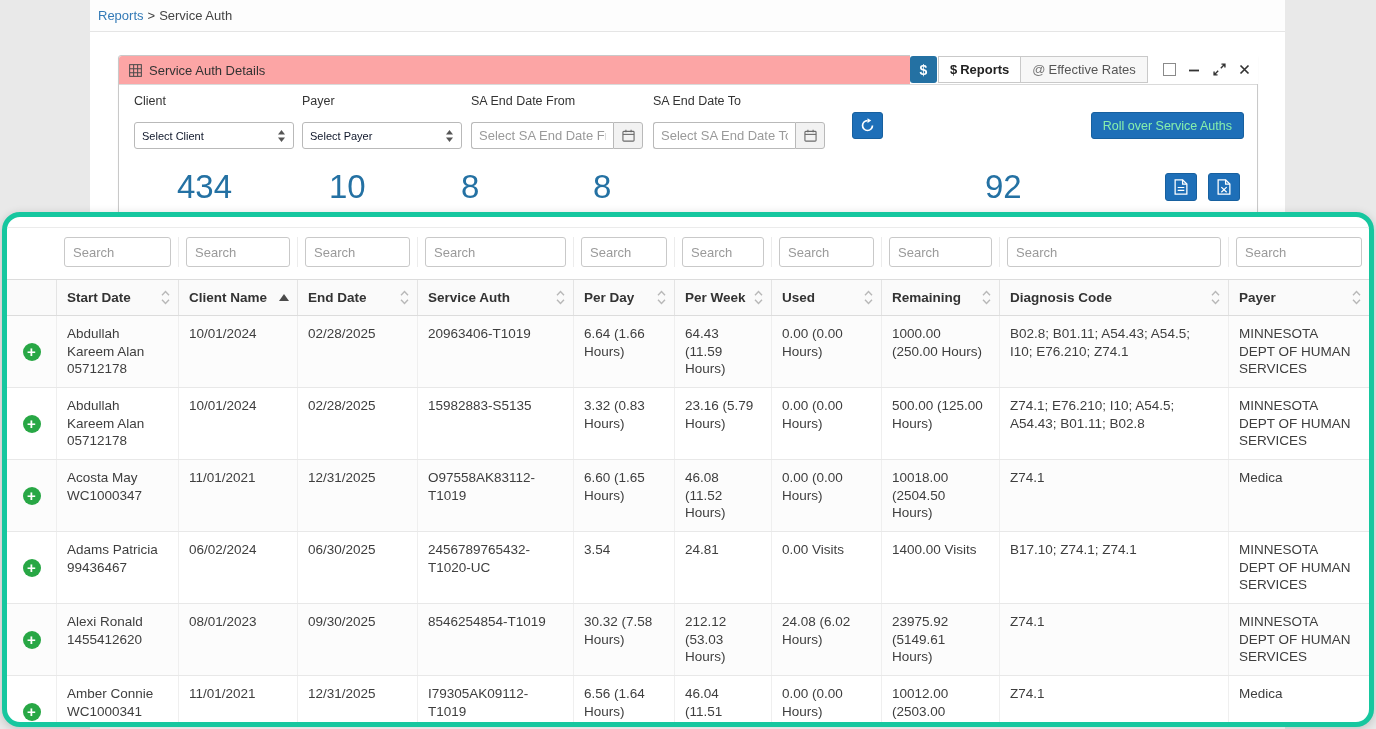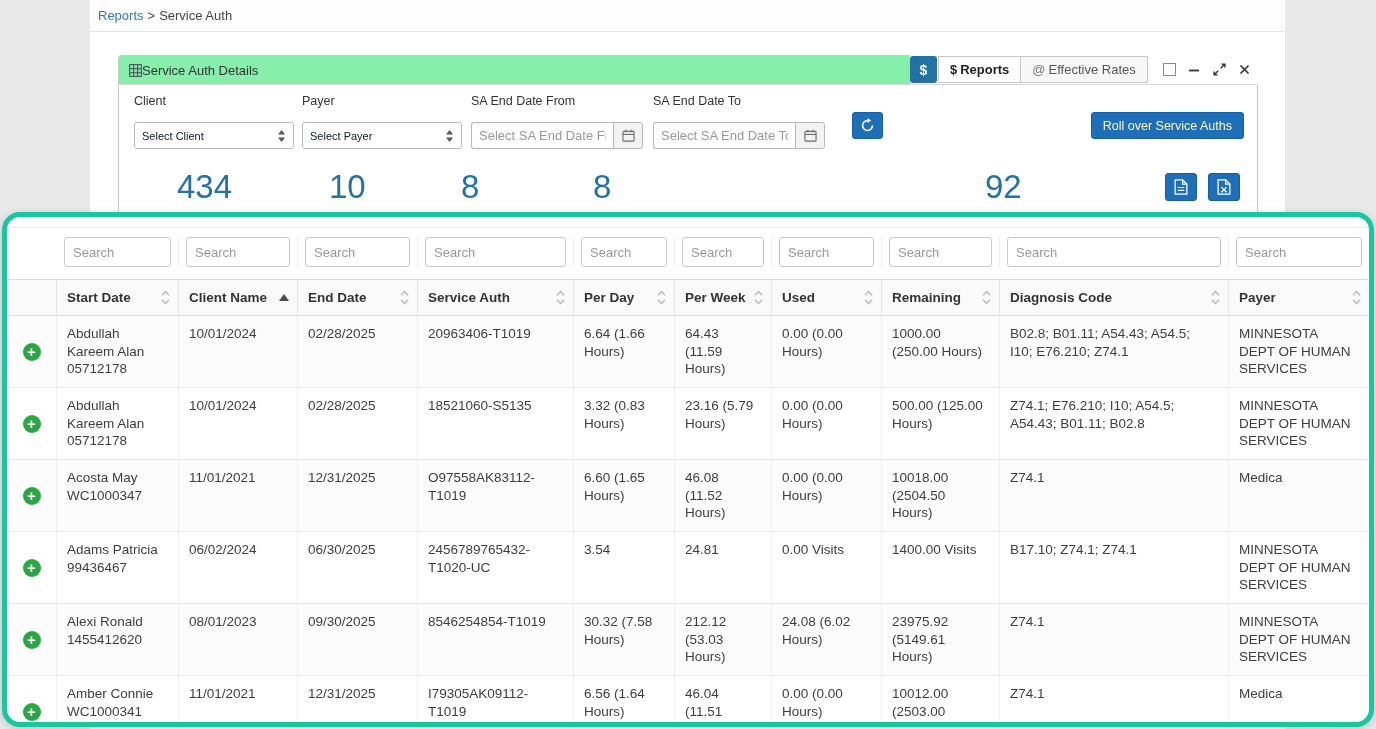--- a/index.html
+++ b/index.html
@@ -6,34 +6,34 @@
   html,body{width:1376px;height:729px;overflow:hidden}
   body{font-family:"Liberation Sans","DejaVu Sans",sans-serif;background:#e9e9e9;position:relative}
   .page{position:absolute;left:0;top:0;width:1376px;height:729px;overflow:hidden;background:#e9e9e9}
   .sheet{position:absolute;left:90px;top:0;width:1195px;height:729px;background:#fff}
   .breadcrumb{padding:8px 8px;font-size:13px;border-bottom:1px solid #e5e5e5;background:#fdfdfd}
   .breadcrumb a{color:var(--link-blue,#337ab7);text-decoration:none;cursor:pointer}
   .crumb-sep{color:#444;margin:0 4px}
   .crumb-cur{color:#444}
 
   .panel{position:absolute;left:118px;top:55px;width:1140px;height:165px;background:#fff;border:1px solid #c9c9c9;border-radius:3px;box-shadow:0 1px 2px rgba(0,0,0,.06);z-index:1}
-  .panel-header{height:29px;background:#86efac;border-bottom:1px solid #dadada;display:flex;align-items:center;padding:0 10px;border-radius:3px 3px 0 0}
+  .panel-header{height:29px;background:#fca5a5;border-bottom:1px solid #dadada;display:flex;align-items:center;padding:0 10px;gap:7px;border-radius:3px 3px 0 0}
   .panel-title{font-size:13px;color:#333}
 
   .filters{position:absolute;left:0;top:38px;right:0;height:62px}
   .fgroup{position:absolute;top:0}
   .fgroup label{display:block;font-size:12.5px;color:#333;margin-bottom:14px}
   .select{width:160px;height:27px;border:1px solid #b9b9b9;border-radius:3px;display:flex;align-items:center;justify-content:space-between;padding:0 7px;background:#fff;cursor:pointer}
   .select .ph{font-size:11px;color:#0f172a}
   .dategroup{display:flex;height:27px}
   .dategroup input{width:142px;height:27px;border:1px solid #b9b9b9;border-right:none;border-radius:3px 0 0 3px;padding:0 7px;font-size:13px;color:#555;font-family:inherit;outline:none}
   .dategroup input::placeholder,.s-cell input::placeholder{color:#9a9a9a}
   .cal-btn{width:30px;height:27px;border:1px solid #b9b9b9;border-radius:0 3px 3px 0;background:#f2f2f2;display:flex;align-items:center;justify-content:center;cursor:pointer}
   .refresh-btn{position:absolute;left:733px;top:18px;width:31px;height:27px;background:var(--button-blue,#1e6fb8);border:1px solid #17609f;border-radius:3px;display:flex;align-items:center;justify-content:center;cursor:pointer}
-  .rollover-btn{position:absolute;right:13px;top:18px;height:27px;background:var(--button-blue,#1e6fb8);border:1px solid #17609f;border-radius:3px;color:#fef9c3;font-size:12.5px;padding:0 11px;font-family:inherit;cursor:pointer}
+  .rollover-btn{position:absolute;right:13px;top:18px;height:27px;background:var(--button-blue,#1e6fb8);border:1px solid #17609f;border-radius:3px;color:#86efac;font-size:12.5px;padding:0 11px;font-family:inherit;cursor:pointer}
 
   .stats{position:absolute;left:0;top:0;right:0;bottom:0}
   .stat{position:absolute;top:112px;font-size:33px;color:var(--accent-blue,#2471a3)}
   .export-btn{position:absolute;top:117px;width:32px;height:28px;background:var(--button-blue,#1e6fb8);border:1px solid #17609f;border-radius:3px;display:flex;align-items:center;justify-content:center;cursor:pointer}
 
   .tabs-bar{position:absolute;left:910px;top:55px;width:348px;height:29px;background:#fff;display:flex;align-items:center;z-index:2}
   .dollar-box{width:27px;height:27px;background:var(--accent-blue,#2471a3);border-radius:3px;color:#fff;font-weight:bold;font-size:14px;display:flex;align-items:center;justify-content:center;margin-right:1px;cursor:pointer}
   .tab{height:27px;display:flex;align-items:center;padding:0 11px;font-size:13px;border:1px solid #c9c9c9;background:#f7f7f7;color:#555;cursor:pointer;gap:3px;white-space:nowrap}
   .tab.active{background:#fff;color:#222;font-weight:bold}
   .tab + .tab{border-left:none}
@@ -318,21 +318,21 @@
             <div class="cell d-cell">B02.8; B01.11; A54.43; A54.5; I10; E76.210; Z74.1</div>
             <div class="cell d-cell">MINNESOTA DEPT OF HUMAN SERVICES</div>
           </div>
           <div class="trow d-row">
             <div class="cell d-cell expand">
               <span class="plus">+</span>
             </div>
             <div class="cell d-cell">Abdullah Kareem Alan 05712178</div>
             <div class="cell d-cell">10/01/2024</div>
             <div class="cell d-cell">02/28/2025</div>
-            <div class="cell d-cell">18521060-S5135</div>
+            <div class="cell d-cell">15982883-S5135</div>
             <div class="cell d-cell">3.32 (0.83 Hours)</div>
             <div class="cell d-cell">23.16 (5.79 Hours)</div>
             <div class="cell d-cell">0.00 (0.00 Hours)</div>
             <div class="cell d-cell">500.00 (125.00 Hours)</div>
             <div class="cell d-cell">Z74.1; E76.210; I10; A54.5; A54.43; B01.11; B02.8</div>
             <div class="cell d-cell">MINNESOTA DEPT OF HUMAN SERVICES</div>
           </div>
           <div class="trow d-row">
             <div class="cell d-cell expand">
               <span class="plus">+</span>

